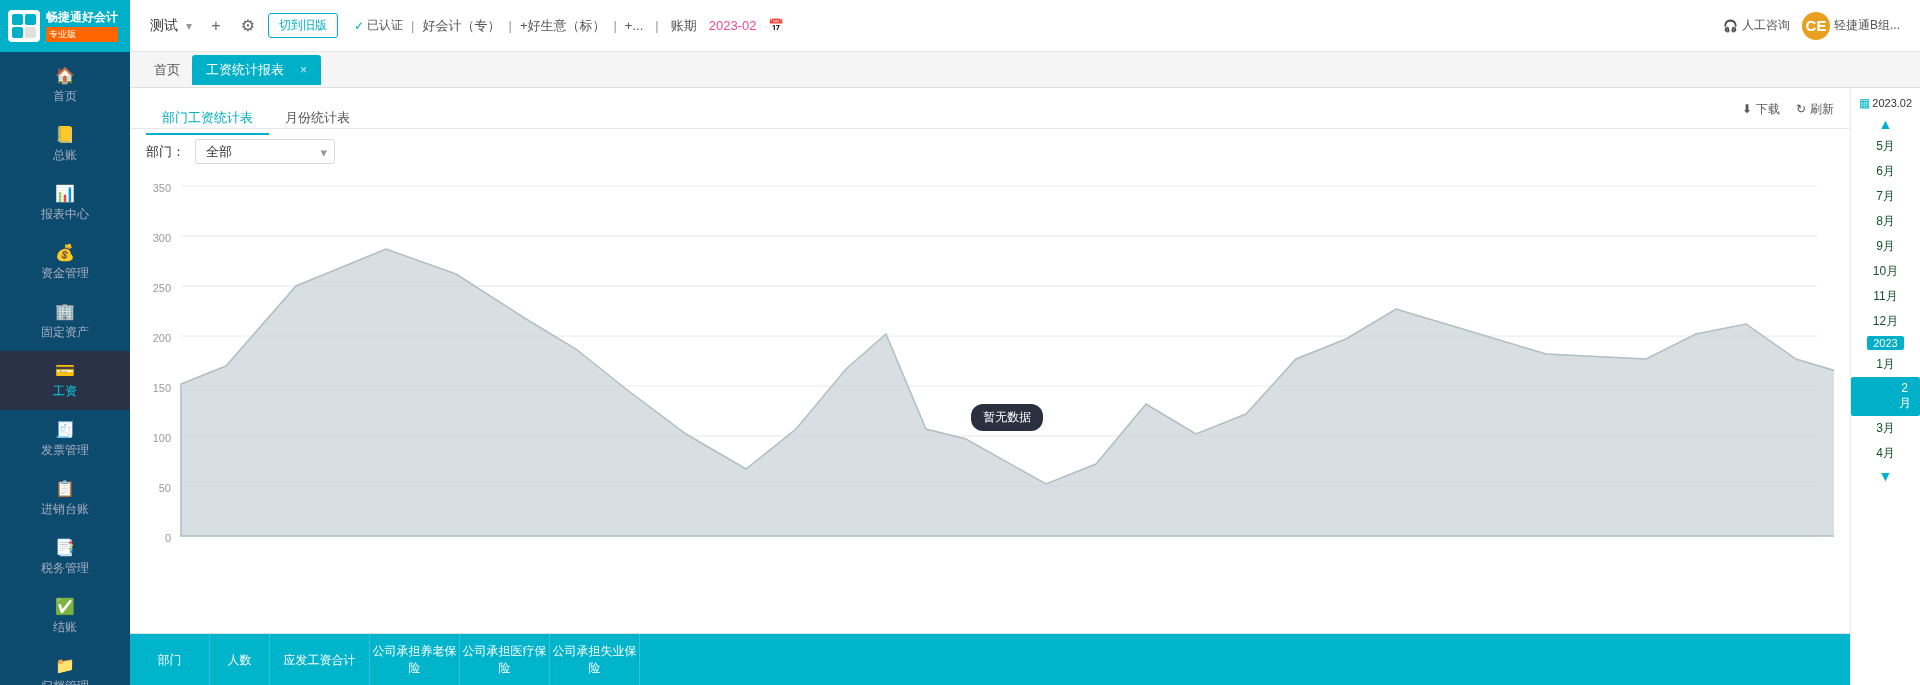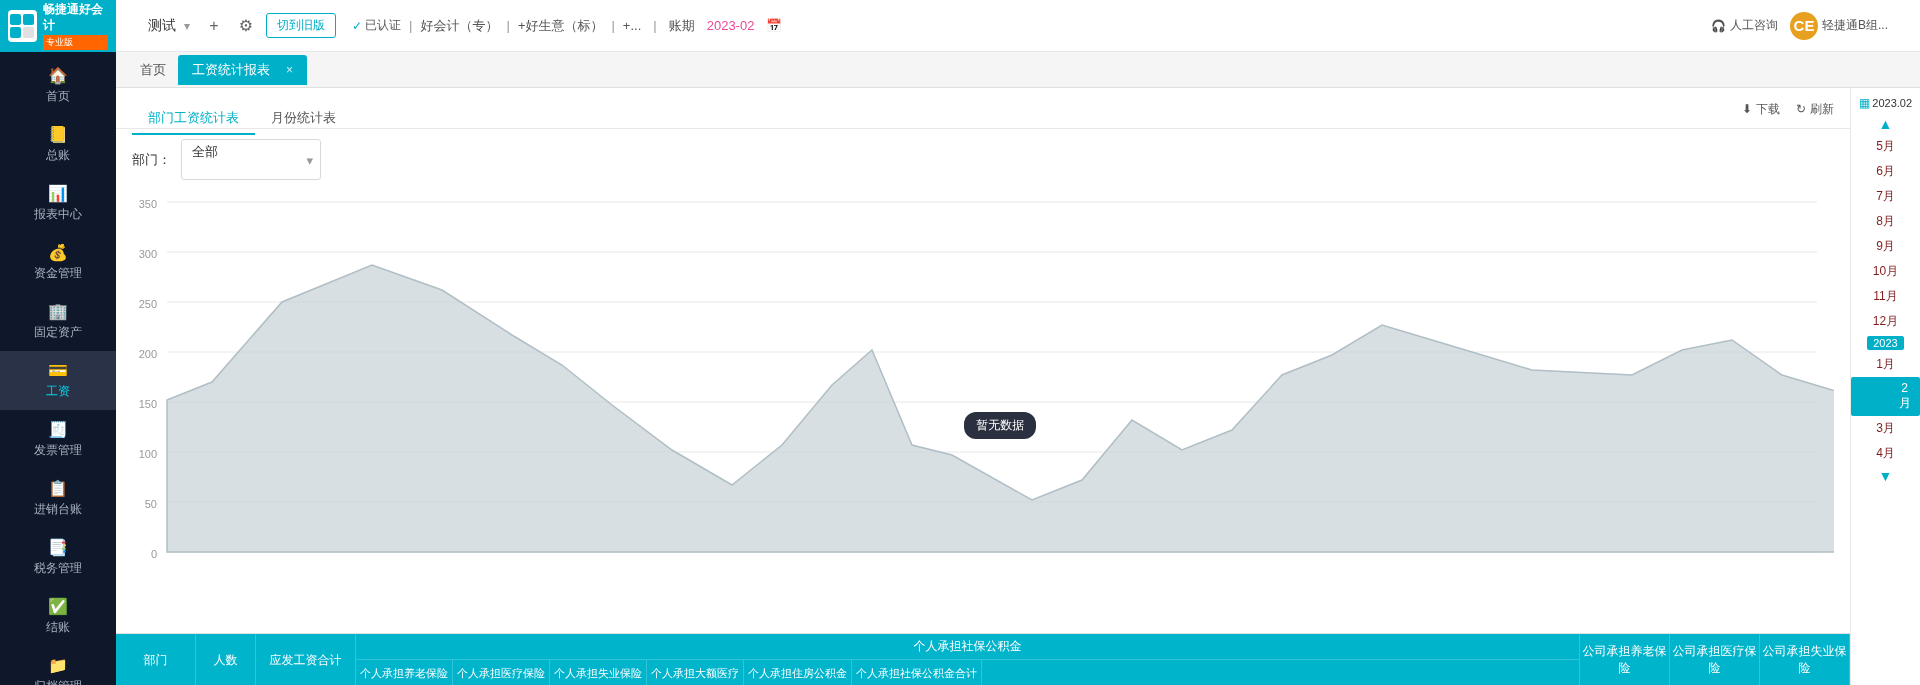--- a/index.html
+++ b/index.html
@@ -1,21 +1,21 @@
 <!DOCTYPE html>
 <html><head>
   <meta charset="utf-8">
   <style>
     * { margin: 0; padding: 0; box-sizing: border-box; }
     body { font-family: 'Microsoft YaHei', sans-serif; font-size: 13px; background: #f0f2f5; display: flex; height: 685px; overflow: hidden; }
 
     
     .sidebar {
-      width: 116px;
-      background: #0f172a;
+      width: 130px;
+      background: #0c4a6e;
       display: flex;
       flex-direction: column;
       flex-shrink: 0;
       height: 685px;
     }
     .sidebar-logo {
       background: #00b0c8;
       padding: 10px 8px;
       display: flex;
       align-items: center;
@@ -74,21 +74,21 @@
       background: #f0f2f5;
       overflow: hidden;
     }
 
     
     .topbar {
       background: white;
       height: 52px;
       display: flex;
       align-items: center;
-      padding: 0 32px;
+      padding: 0 20px;
       gap: 8px;
       border-bottom: 1px solid #e8e8e8;
       flex-shrink: 0;
       justify-content: center;
     }
     .topbar-title {
       font-size: 14px;
       color: #333;
       font-weight: 500;
     }
@@ -253,21 +253,21 @@
       display: flex;
       align-items: center;
       padding: 10px 16px;
       gap: 10px;
       flex-shrink: 0;
     }
     .filter-label { font-size: 13px; color: #333; }
     .filter-select {
       border: 1px solid #d9d9d9;
       border-radius: 3px;
-      padding: 4px 30px 20px 10px;
+      padding: 4px 30px 4px 10px;
       font-size: 13px;
       color: #333;
       background: white;
       appearance: none;
       -webkit-appearance: none;
       position: relative;
       min-width: 140px;
       cursor: pointer;
     }
     .select-wrapper {
@@ -376,21 +376,21 @@
     }
     .rp-nav {
       color: #00b0c8;
       cursor: pointer;
       font-size: 14px;
       padding: 2px 0;
     }
     .rp-month {
       padding: 4px 10px;
       cursor: pointer;
-      color: #7f1d1d;
+      color: #14532d;
       font-size: 12px;
       text-align: center;
       width: 100%;
       text-align: center;
     }
     .rp-month.active { background: #00b0c8; color: white; border-radius: 2px; padding-left: 48px; }
     .rp-year-badge {
       background: #00b0c8;
       color: white;
       font-size: 11px;
@@ -575,31 +575,20 @@
         </svg>
 
         <div class="chart-tooltip">暂无数据</div>
       </div>
 
       <div class="bottom-table">
         <div class="table-header">
           <div class="th" style="width:80px;">部门</div>
           <div class="th" style="width:60px;">人数</div>
           <div class="th" style="width:100px;">应发工资合计</div>
-          <div class="th-group" style="flex:1;">
-            <div class="th-group-title">个人承担社保公积金</div>
-            <div class="th-group-cells">
-              <div class="th-sub">个人承担养老保险</div>
-              <div class="th-sub">个人承担医疗保险</div>
-              <div class="th-sub">个人承担失业保险</div>
-              <div class="th-sub">个人承担大额医疗</div>
-              <div class="th-sub">个人承担住房公积金</div>
-              <div class="th-sub" style="min-width:110px;">个人承担社保公积金合计</div>
-            </div>
-          </div>
           <div class="th" style="width:90px;">公司承担养老保险</div>
           <div class="th" style="width:90px;">公司承担医疗保险</div>
           <div class="th" style="width:90px;">公司承担失业保险</div>
         </div>
       </div>
 
     </div>
 
     <div class="right-panel">
       <div style="display:flex;align-items:center;gap:2px;padding:4px 6px;width:100%;justify-content:center;">

